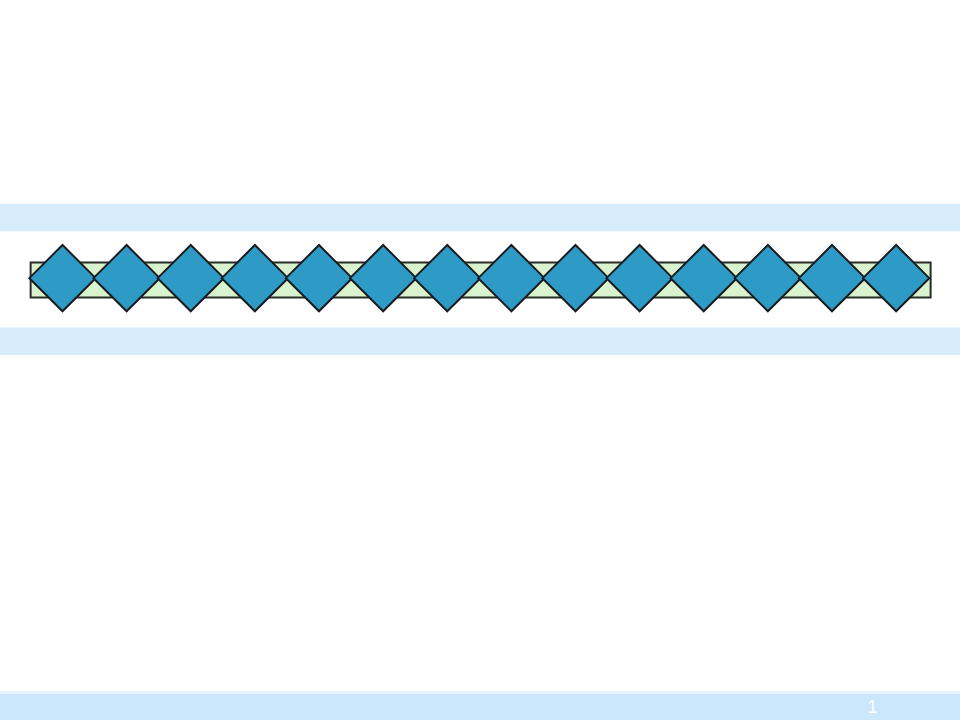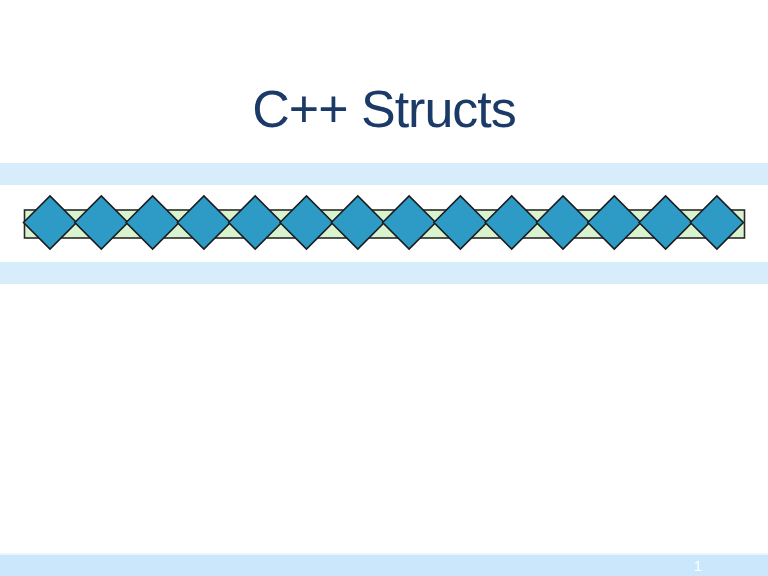--- a/index.html
+++ b/index.html
@@ -73,21 +73,20 @@
     font-size: 15px;
     line-height: 18px;
     color: var(--page-number-text, #ffffff);
   }
 </style>
 </head>
 <body>
 
 <div class="slide">
 
-  <h1 class="title">C++ Structs</h1>
 
   <div class="stripe stripe-top"></div>
 
   <svg class="band-svg" width="768" height="120" viewBox="0 0 768 120" aria-hidden="true">
     <defs>
       <polygon id="diamond" class="diamond" points="-26.5,0 0,-26.5 26.5,0 0,26.5"></polygon>
     </defs>
     <rect class="green-band" x="24.5" y="50" width="720" height="28"></rect>
     <g id="diamonds">
         <use href="#diamond" xlink:href="#diamond" x="50.0" y="62.5"></use>

